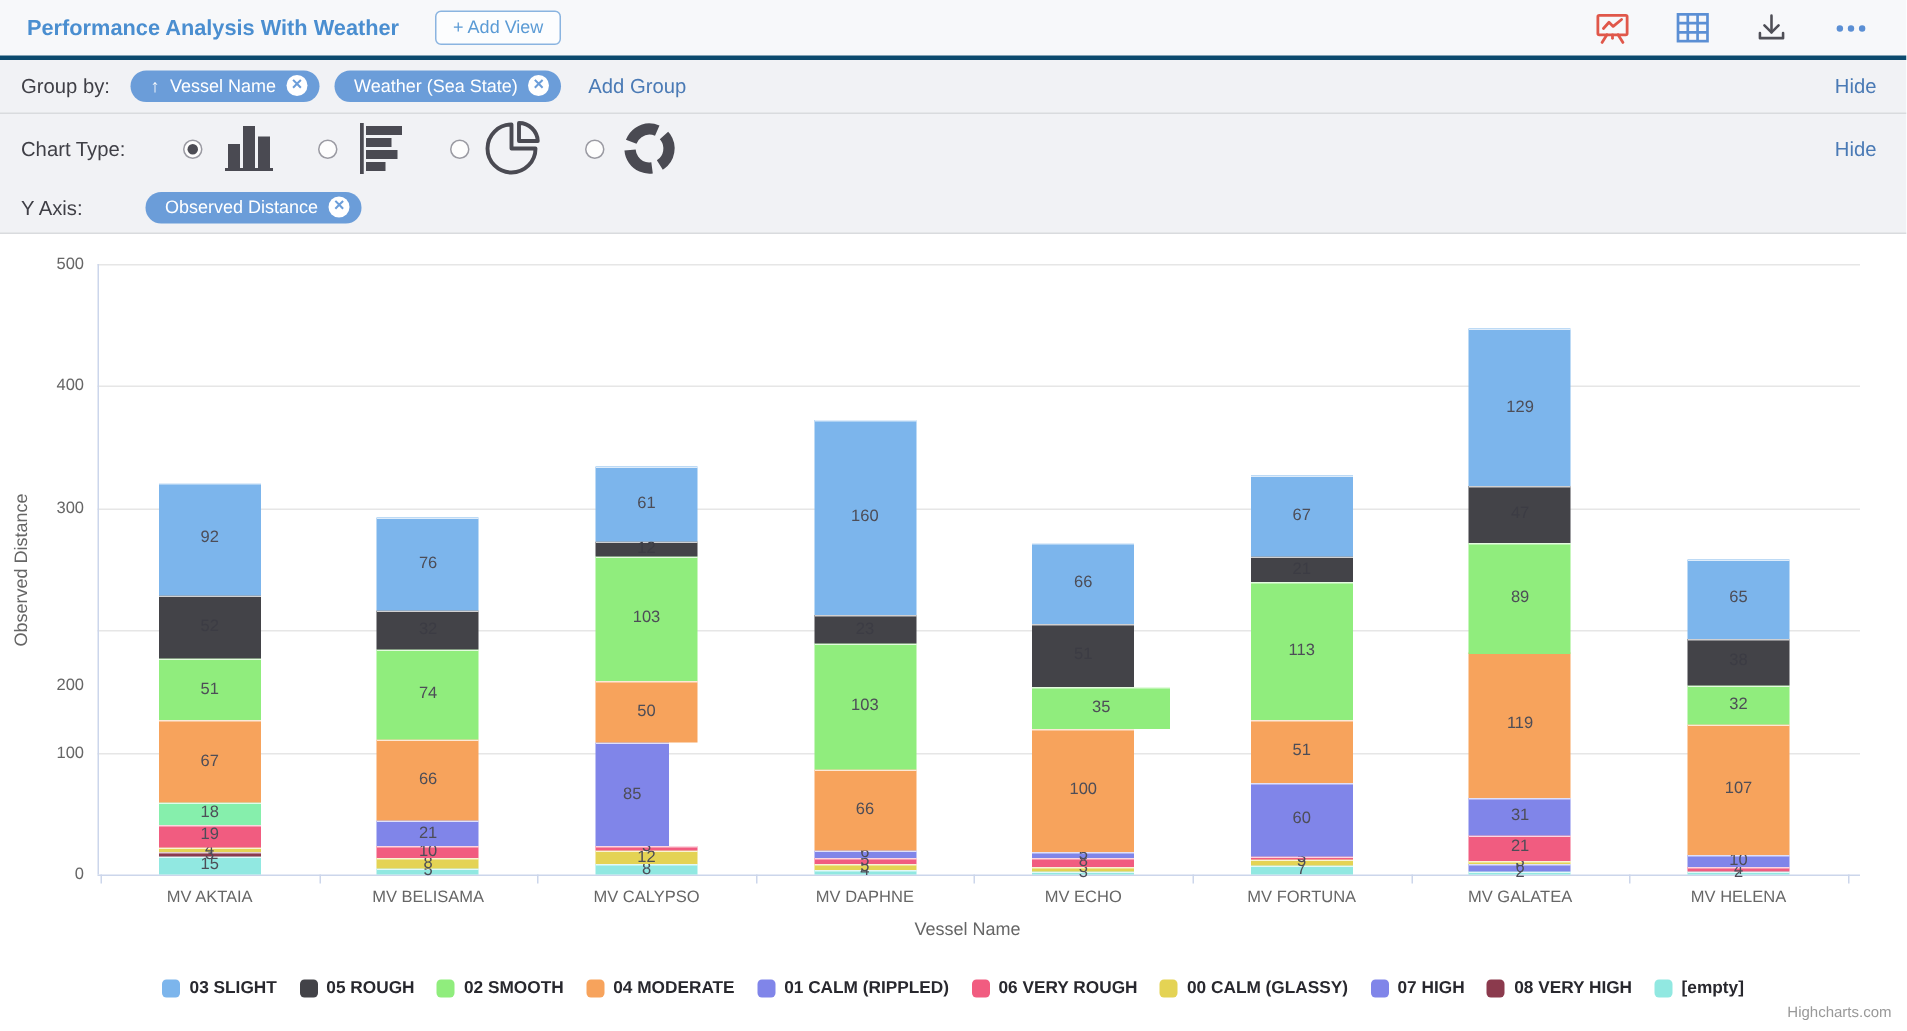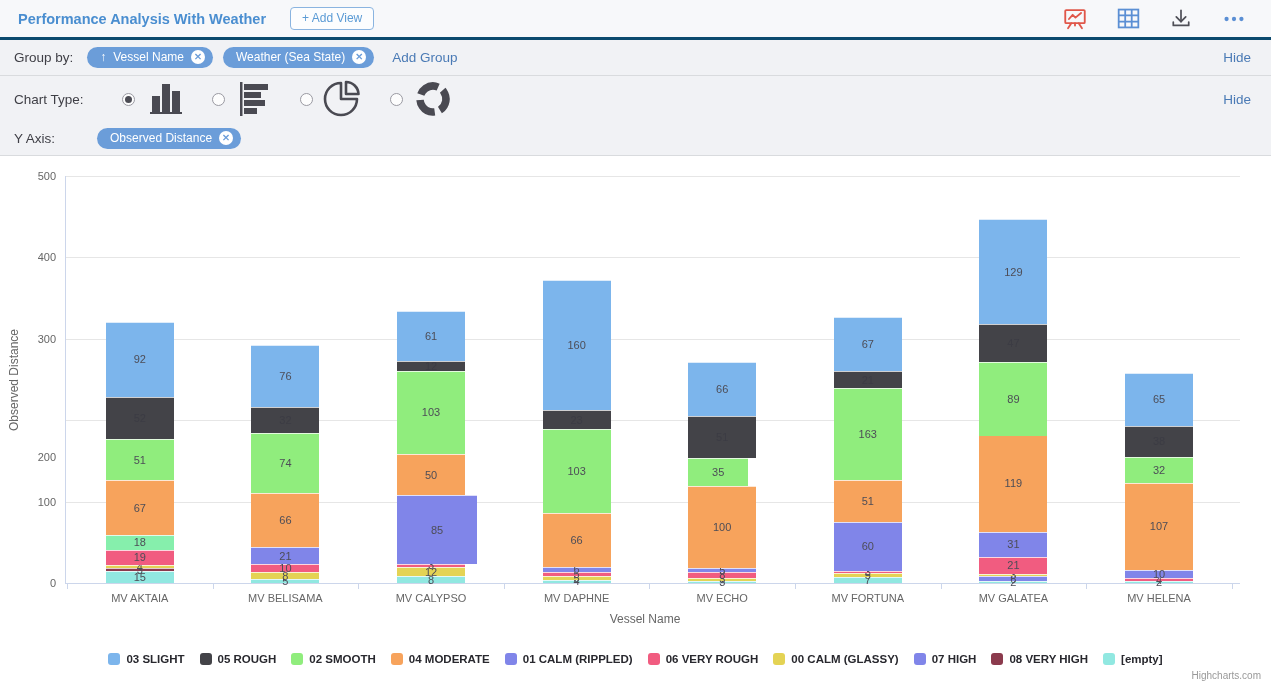--- a/index.html
+++ b/index.html
@@ -326,21 +326,21 @@
       <div class="xcat-label" style="left: 220.4px; top: 436px;">MV BELISAMA</div>
       <div class="seg" style="left: 397px; top: 420.488px; width: 68px; height: 6.512px; background: rgb(145, 232, 225);">
         <span class="seg-label">8</span>
       </div>
       <div class="seg" style="left: 397px; top: 410.72px; width: 68px; height: 9.768px; background: rgb(228, 211, 84);">
         <span class="seg-label">12</span>
       </div>
       <div class="seg" style="left: 397px; top: 408.278px; width: 68px; height: 2.442px; background: rgb(241, 92, 128);">
         <span class="seg-label">3</span>
       </div>
-      <div class="seg" style="left: 397px; top: 339.088px; width: 80px; height: 69.19px; background: rgb(128, 133, 233);">
+      <div class="seg" style="left: 397px; top: 339.088px; width: 49px; height: 69.19px; background: rgb(128, 133, 233);">
         <span class="seg-label">85</span>
       </div>
       <div class="seg" style="left: 397px; top: 298.388px; width: 68px; height: 40.7px; background: rgb(247, 163, 92);">
         <span class="seg-label">50</span>
       </div>
       <div class="seg" style="left: 397px; top: 214.546px; width: 68px; height: 83.842px; background: rgb(144, 237, 125);">
         <span class="seg-label">103</span>
       </div>
       <div class="seg" style="left: 397px; top: 204.778px; width: 68px; height: 9.768px; background: rgb(67, 67, 72);">
         <span class="seg-label on-dark">12</span>
@@ -382,21 +382,21 @@
       </div>
       <div class="seg" style="left: 688.2px; top: 415.604px; width: 68px; height: 6.512px; background: rgb(241, 92, 128);">
         <span class="seg-label">8</span>
       </div>
       <div class="seg" style="left: 688.2px; top: 411.534px; width: 68px; height: 4.07px; background: rgb(128, 133, 233);">
         <span class="seg-label">5</span>
       </div>
       <div class="seg" style="left: 688.2px; top: 330.134px; width: 68px; height: 81.4px; background: rgb(247, 163, 92);">
         <span class="seg-label">100</span>
       </div>
-      <div class="seg" style="left: 688.2px; top: 301.644px; width: 60px; height: 28.49px; background: rgb(144, 237, 125);">
+      <div class="seg" style="left: 688.2px; top: 301.644px; width: 92px; height: 28.49px; background: rgb(144, 237, 125);">
         <span class="seg-label">35</span>
       </div>
       <div class="seg" style="left: 688.2px; top: 260.13px; width: 68px; height: 41.514px; background: rgb(67, 67, 72);">
         <span class="seg-label on-dark">51</span>
       </div>
       <div class="seg" style="left: 688.2px; top: 206.406px; width: 68px; height: 53.724px; background: rgb(124, 181, 236);">
         <span class="seg-label">66</span>
       </div>
       <div class="xcat-label" style="left: 657.2px; top: 436px;">MV ECHO</div>
       <div class="seg" style="left: 833.8px; top: 421.302px; width: 68px; height: 5.698px; background: rgb(145, 232, 225);">
@@ -408,21 +408,21 @@
       <div class="seg" style="left: 833.8px; top: 414.79px; width: 68px; height: 2.442px; background: rgb(241, 92, 128);">
         <span class="seg-label">3</span>
       </div>
       <div class="seg" style="left: 833.8px; top: 365.95px; width: 68px; height: 48.84px; background: rgb(128, 133, 233);">
         <span class="seg-label">60</span>
       </div>
       <div class="seg" style="left: 833.8px; top: 324.436px; width: 68px; height: 41.514px; background: rgb(247, 163, 92);">
         <span class="seg-label">51</span>
       </div>
       <div class="seg" style="left: 833.8px; top: 232.454px; width: 68px; height: 91.982px; background: rgb(144, 237, 125);">
-        <span class="seg-label">163</span>
+        <span class="seg-label">113</span>
       </div>
       <div class="seg" style="left: 833.8px; top: 215.36px; width: 68px; height: 17.094px; background: rgb(67, 67, 72);">
         <span class="seg-label on-dark">21</span>
       </div>
       <div class="seg" style="left: 833.8px; top: 160.822px; width: 68px; height: 54.538px; background: rgb(124, 181, 236);">
         <span class="seg-label">67</span>
       </div>
       <div class="xcat-label" style="left: 802.8px; top: 436px;">MV FORTUNA</div>
       <div class="seg" style="left: 979.4px; top: 425.372px; width: 68px; height: 1.628px; background: rgb(145, 232, 225);">
         <span class="seg-label">2</span>

